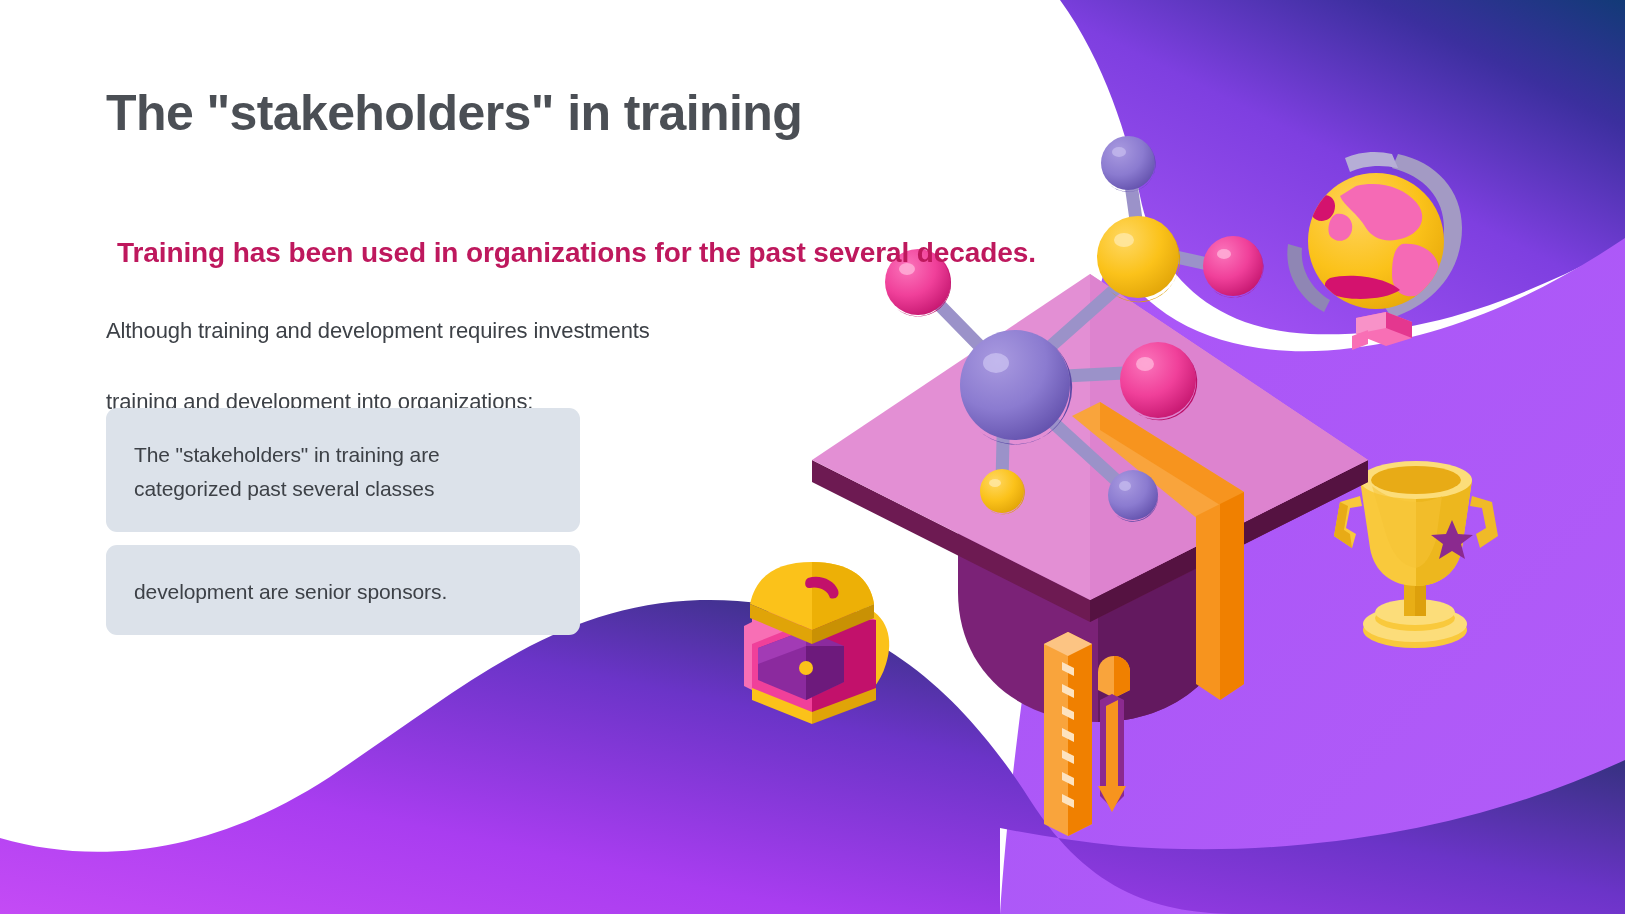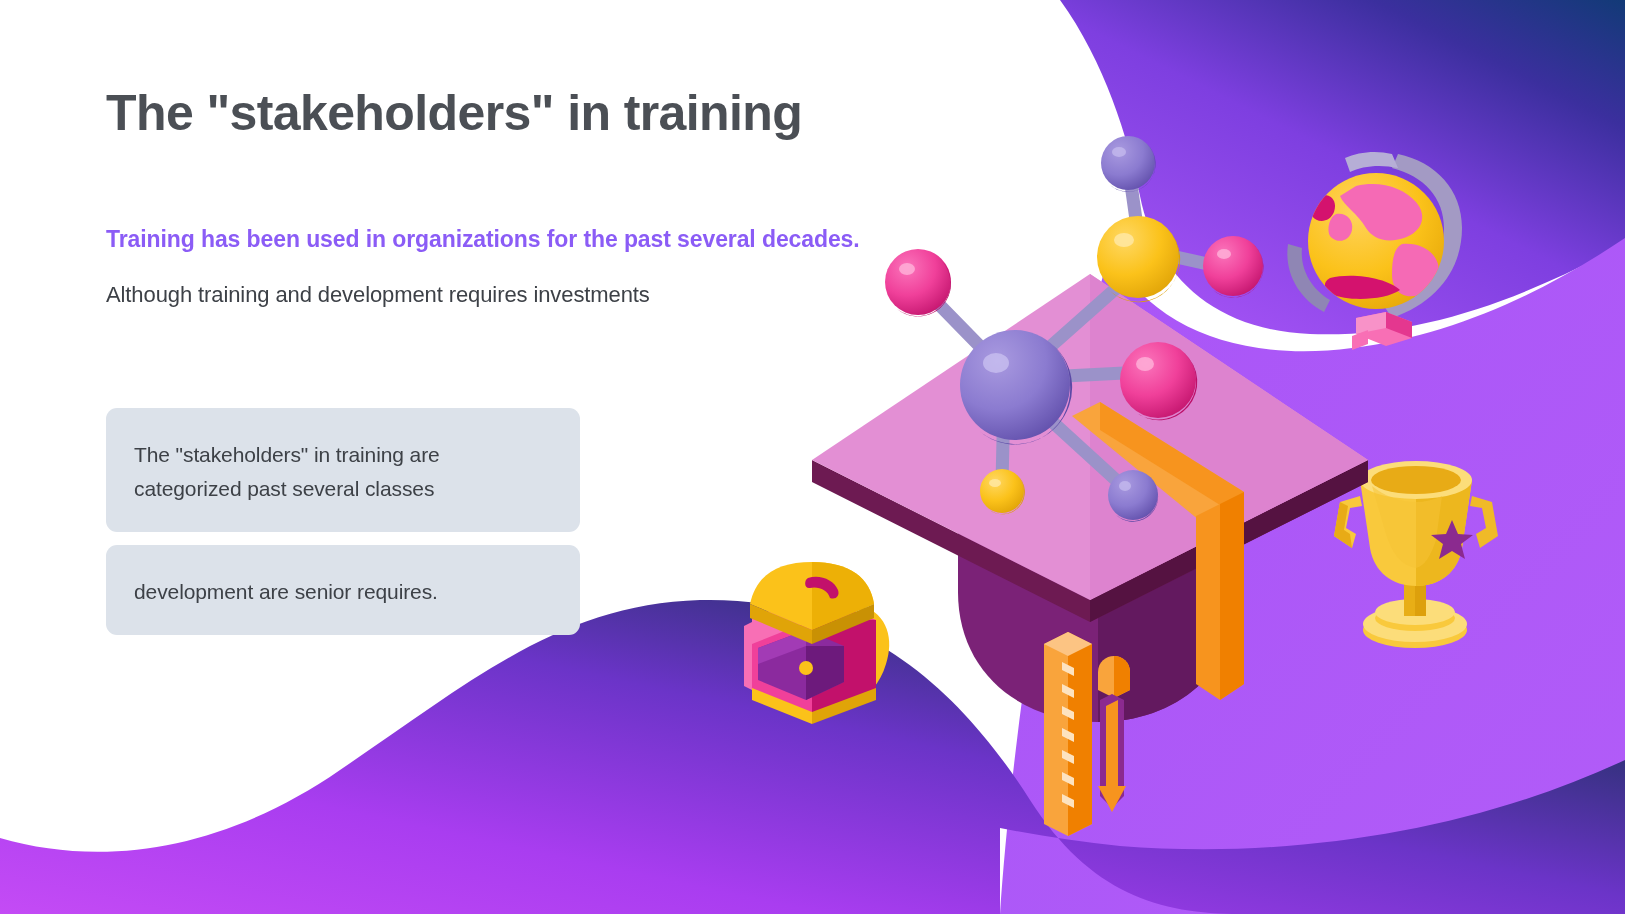--- a/index.html
+++ b/index.html
@@ -35,43 +35,43 @@
   .slide-title {
     font-size: 50px;
     font-weight: 700;
     color: #4b4f55;
     letter-spacing: -0.6px;
     line-height: 1.1;
     margin: 0;
     white-space: nowrap;
   }
   .lead {
-    margin: 0;
+    margin: 11px;
     position: absolute;
     top: 140px;
     left: 0;
-    font-size: 23px;
+    font-size: 28px;
     font-weight: 700;
-    color: #8b5cf6;
+    color: #be185d;
     letter-spacing: -0.1px;
     white-space: nowrap;
   }
   .para {
     margin: 0;
     position: absolute;
     top: 192px;
     left: 0;
     width: 640px;
     font-size: 22px;
     font-weight: 400;
     color: #3d4147;
     line-height: 34.5px;
     letter-spacing: -0.1px;
   }
-  .para span { display: block; white-space: nowrap; }
+  .para span { display: block; white-space: nowrap; margin-top: 36px; }
 
   .cards {
     position: absolute;
     top: 322px;
     left: 0;
   }
   .card {
     width: 474px;
     background: #dce2ea;
     border-radius: 11px;
@@ -371,29 +371,30 @@
   </svg>
 
   <div class="content">
 
     <h1 class="slide-title">The "stakeholders" in training</h1>
 
     <p class="lead">Training has been used in organizations for the past several decades.</p>
 
     <p class="para">
       <span>Although training and development requires investments</span>
+      <span>training and development into organizations:</span>
     </p>
 
     <div class="cards">
 
       <div class="card">
         <span class="card-line">The "stakeholders" in training are</span>
         <span class="card-line">categorized past several classes</span>
       </div>
 
       <div class="card">
-        <span class="card-line">development are senior requires.</span>
+        <span class="card-line">development are senior sponsors.</span>
       </div>
 
     </div>
   </div>
 
 </div>
 
 </body></html>

